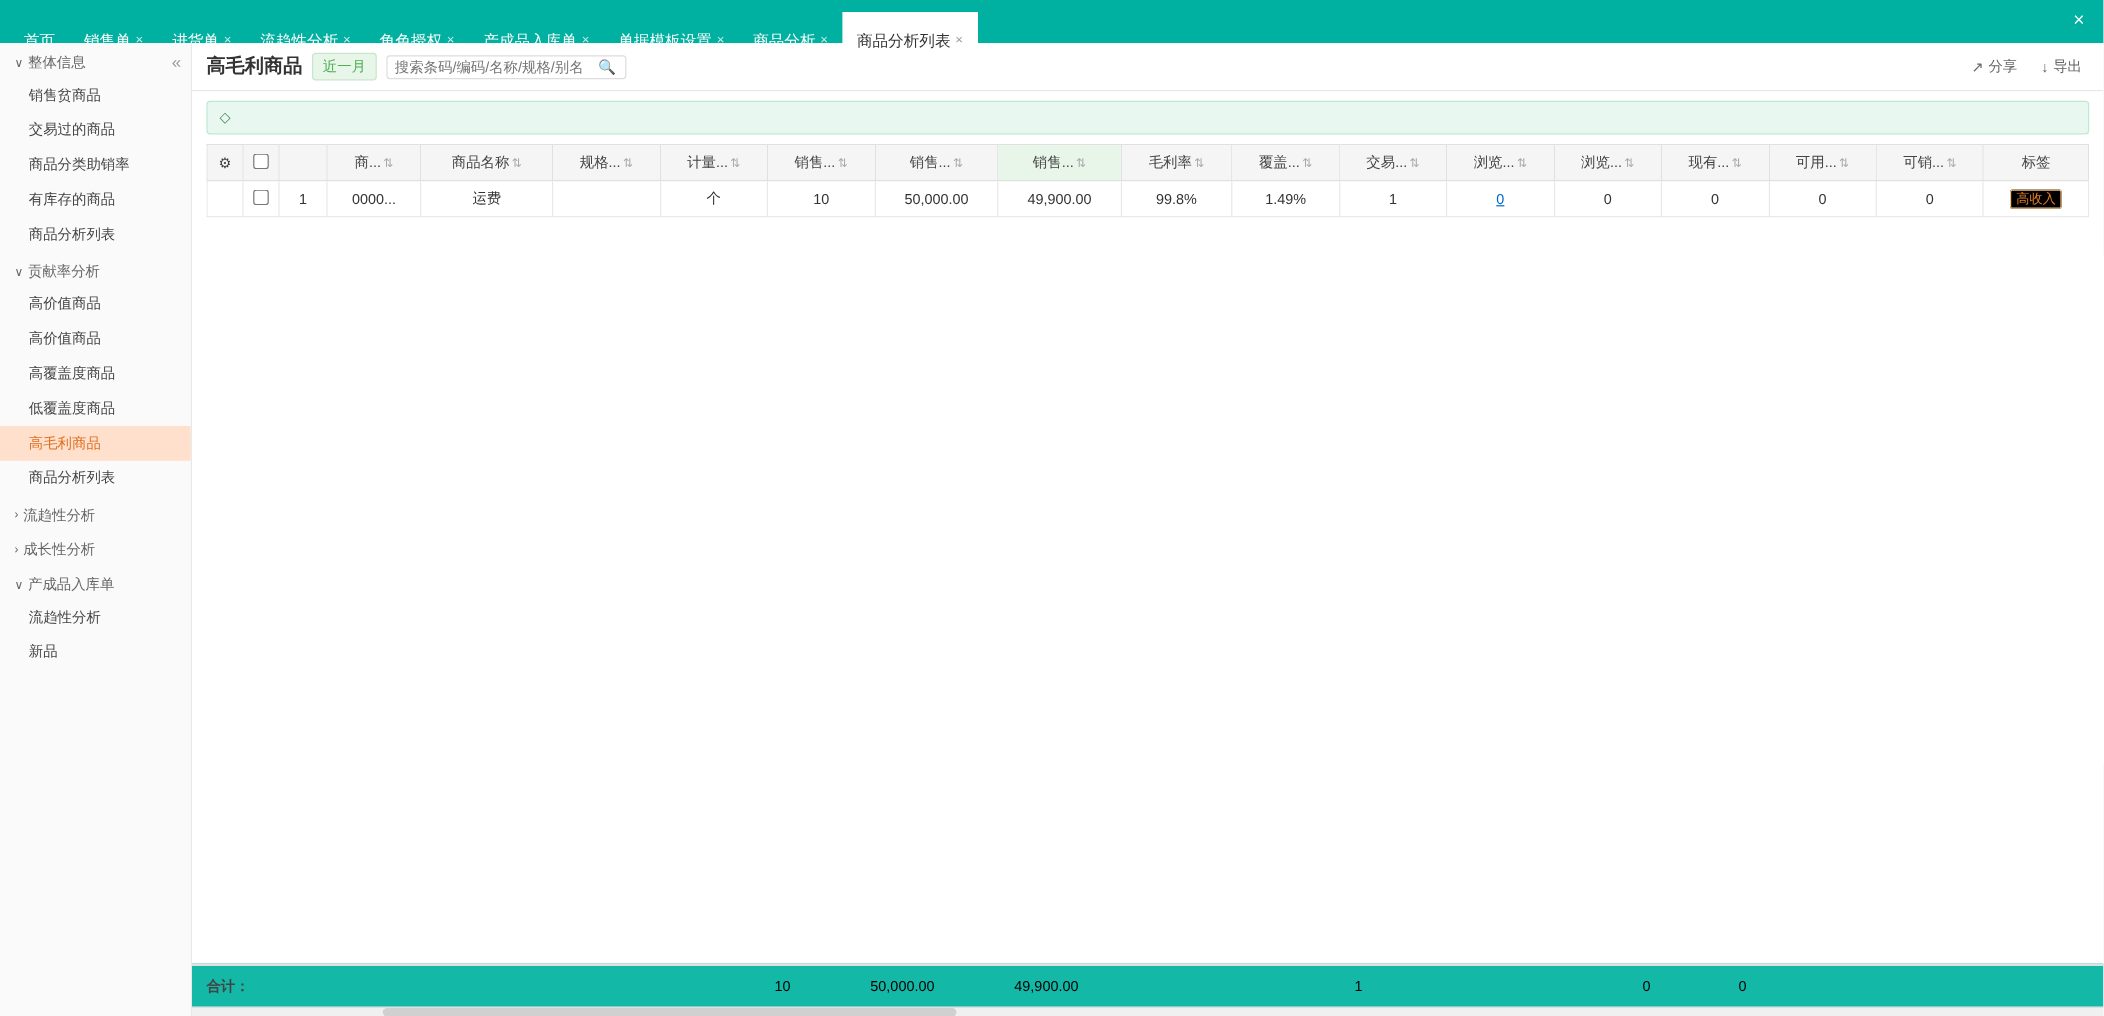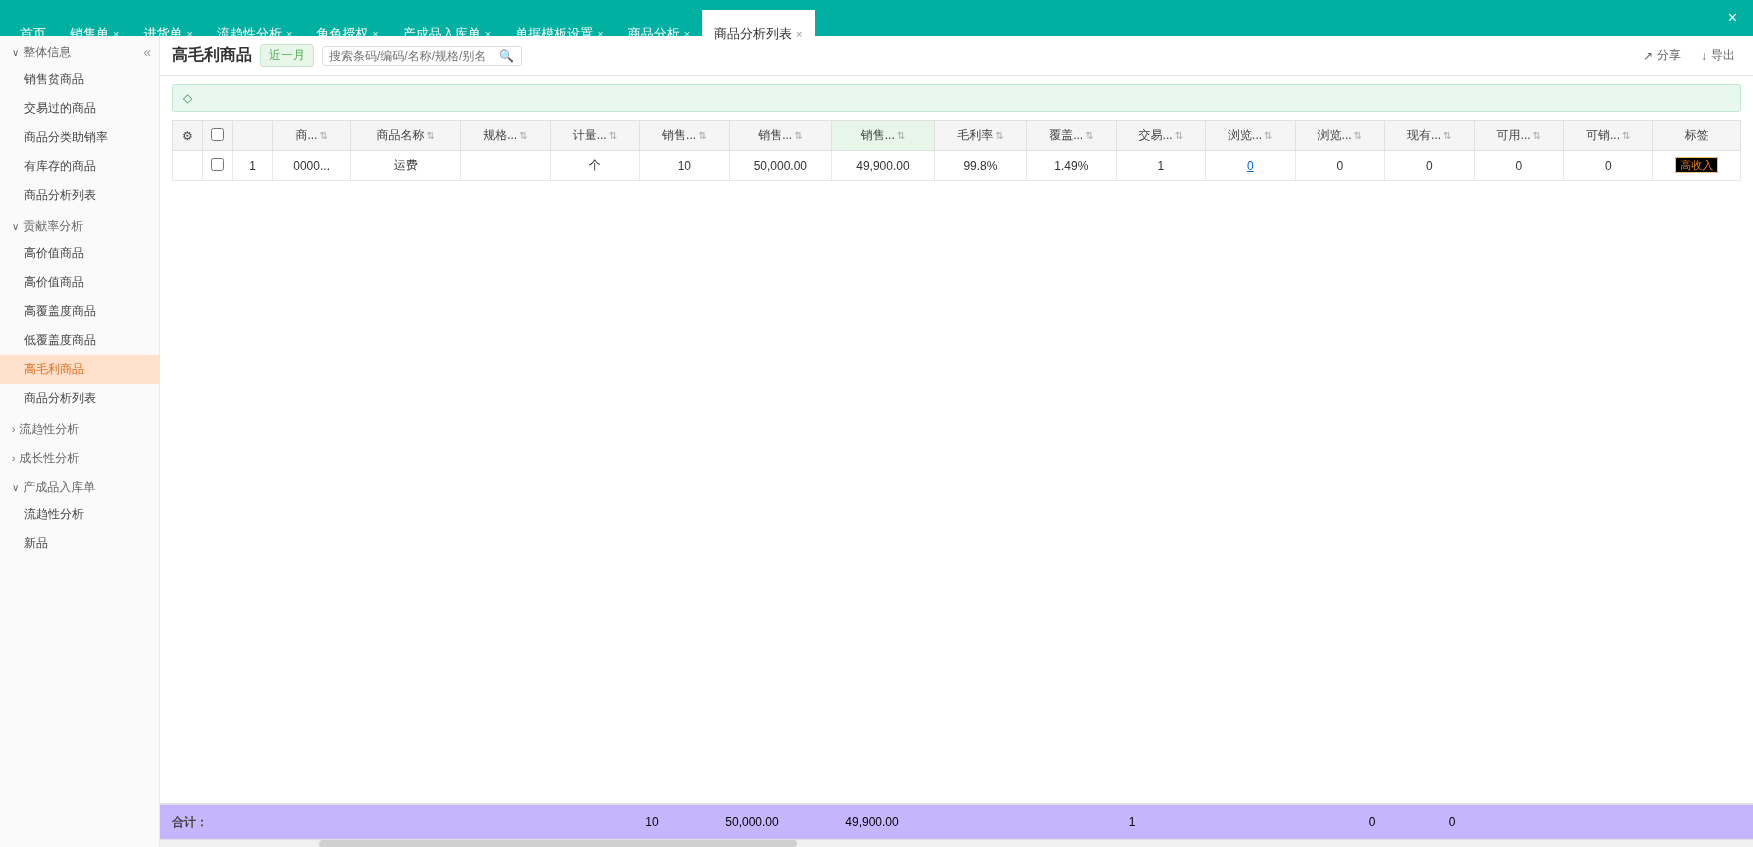--- a/index.html
+++ b/index.html
@@ -203,21 +203,21 @@
     .col-sort {
       display: inline-flex;
       align-items: center;
       gap: 2px;
     }
     .sort-icon { color: #aaa; font-size: 10px; }
 
     
     .footer-row {
       border-top: 2px solid #e0e0e0;
-      background: #c4b5fd;
+      background: #14b8a6;
       padding: 6px 12px;
       display: flex;
       align-items: center;
       font-size: 12px;
       gap: 0;
       min-height: 36px;
     }
     .footer-label {
       min-width: 180px;
       color: #444;

